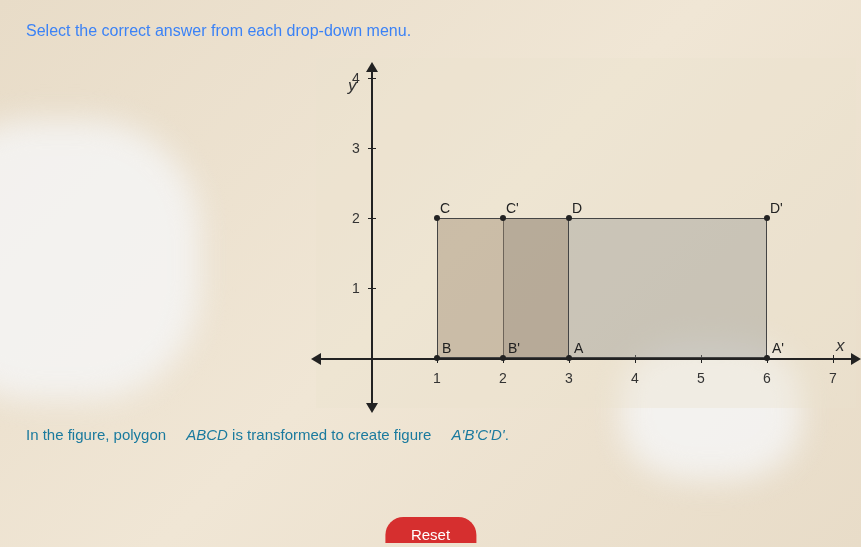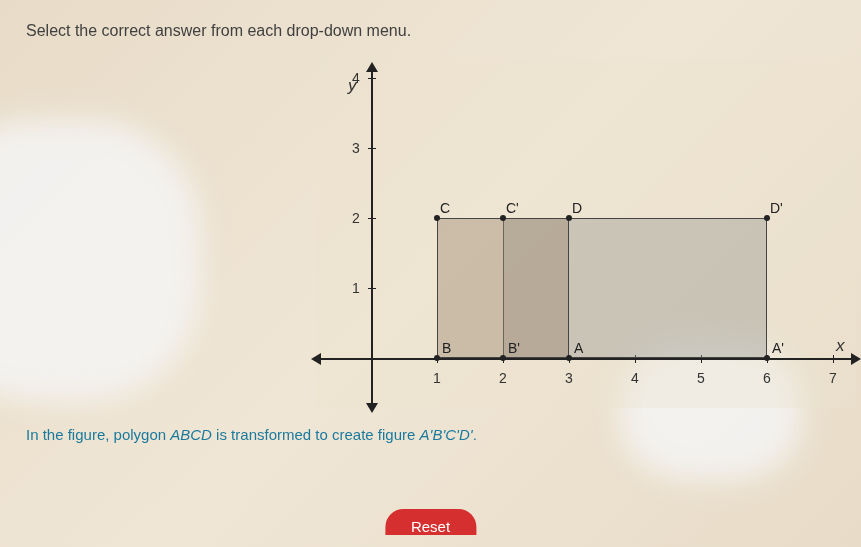--- a/index.html
+++ b/index.html
@@ -18,21 +18,21 @@
       border-radius: 40%;
     }
     .blur-left { left: -80px; top: 120px; width: 280px; height: 280px; }
     .blur-right { right: 60px; top: 340px; width: 180px; height: 140px; }
     .content {
       position: relative;
       padding: 22px 26px;
     }
     .instruction {
       font-size: 16px;
-      color: #404040;
+      color: #3b82f6;
       margin-bottom: 18px;
     }
     .graph-container {
       position: relative;
       width: 540px;
       height: 350px;
       margin-left: 290px;
       background: rgba(235, 225, 205, 0.35);
     }
     .axis-line {
@@ -78,41 +78,41 @@
       position: absolute;
       font-size: 14px;
       color: #222;
       font-weight: 500;
     }
     .question-text {
       margin-top: 18px;
       font-size: 15px;
       color: #1a7a9e;
     }
-    .question-text .italic { font-style: italic; }
+    .question-text .italic { font-style: italic; margin-left: 16px; }
     .transform-line {
       margin-top: 22px;
       font-size: 15px;
       color: #1a7a9e;
       display: flex;
       align-items: center;
       gap: 6px;
     }
     .dropdown {
       background: #fdf9f0;
       border: 1px solid #888;
       height: 22px;
       font-size: 12px;
       padding: 0 4px;
     }
     .dropdown.wide { width: 130px; }
     .dropdown.narrow { width: 50px; }
     .buttons {
       position: absolute;
-      bottom: 12px;
+      bottom: 4px;
       left: 50%;
       transform: translateX(-50%);
       display: flex;
       gap: 26px;
     }
     .btn {
       padding: 9px 26px 0 26px;
       height: 26px;
       border-radius: 18px 18px 0 0;
       border: none;

